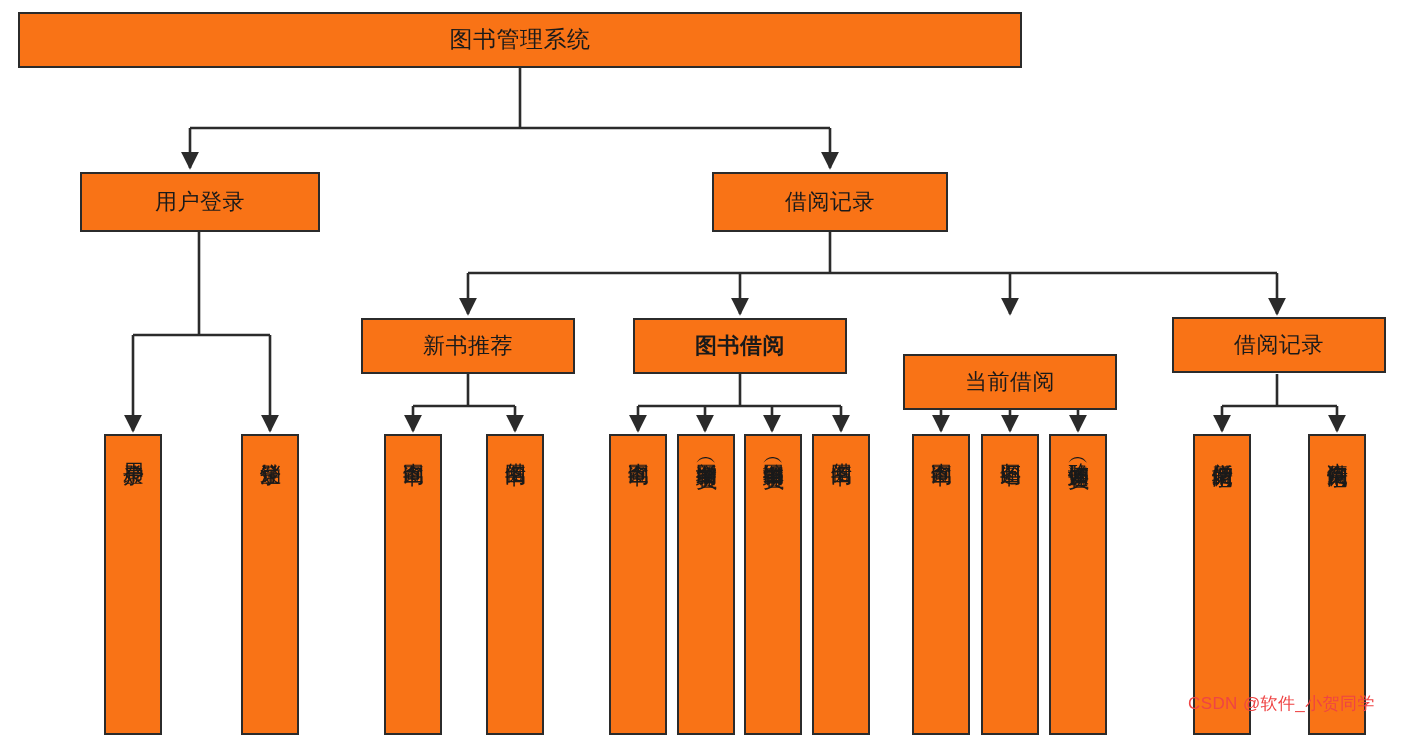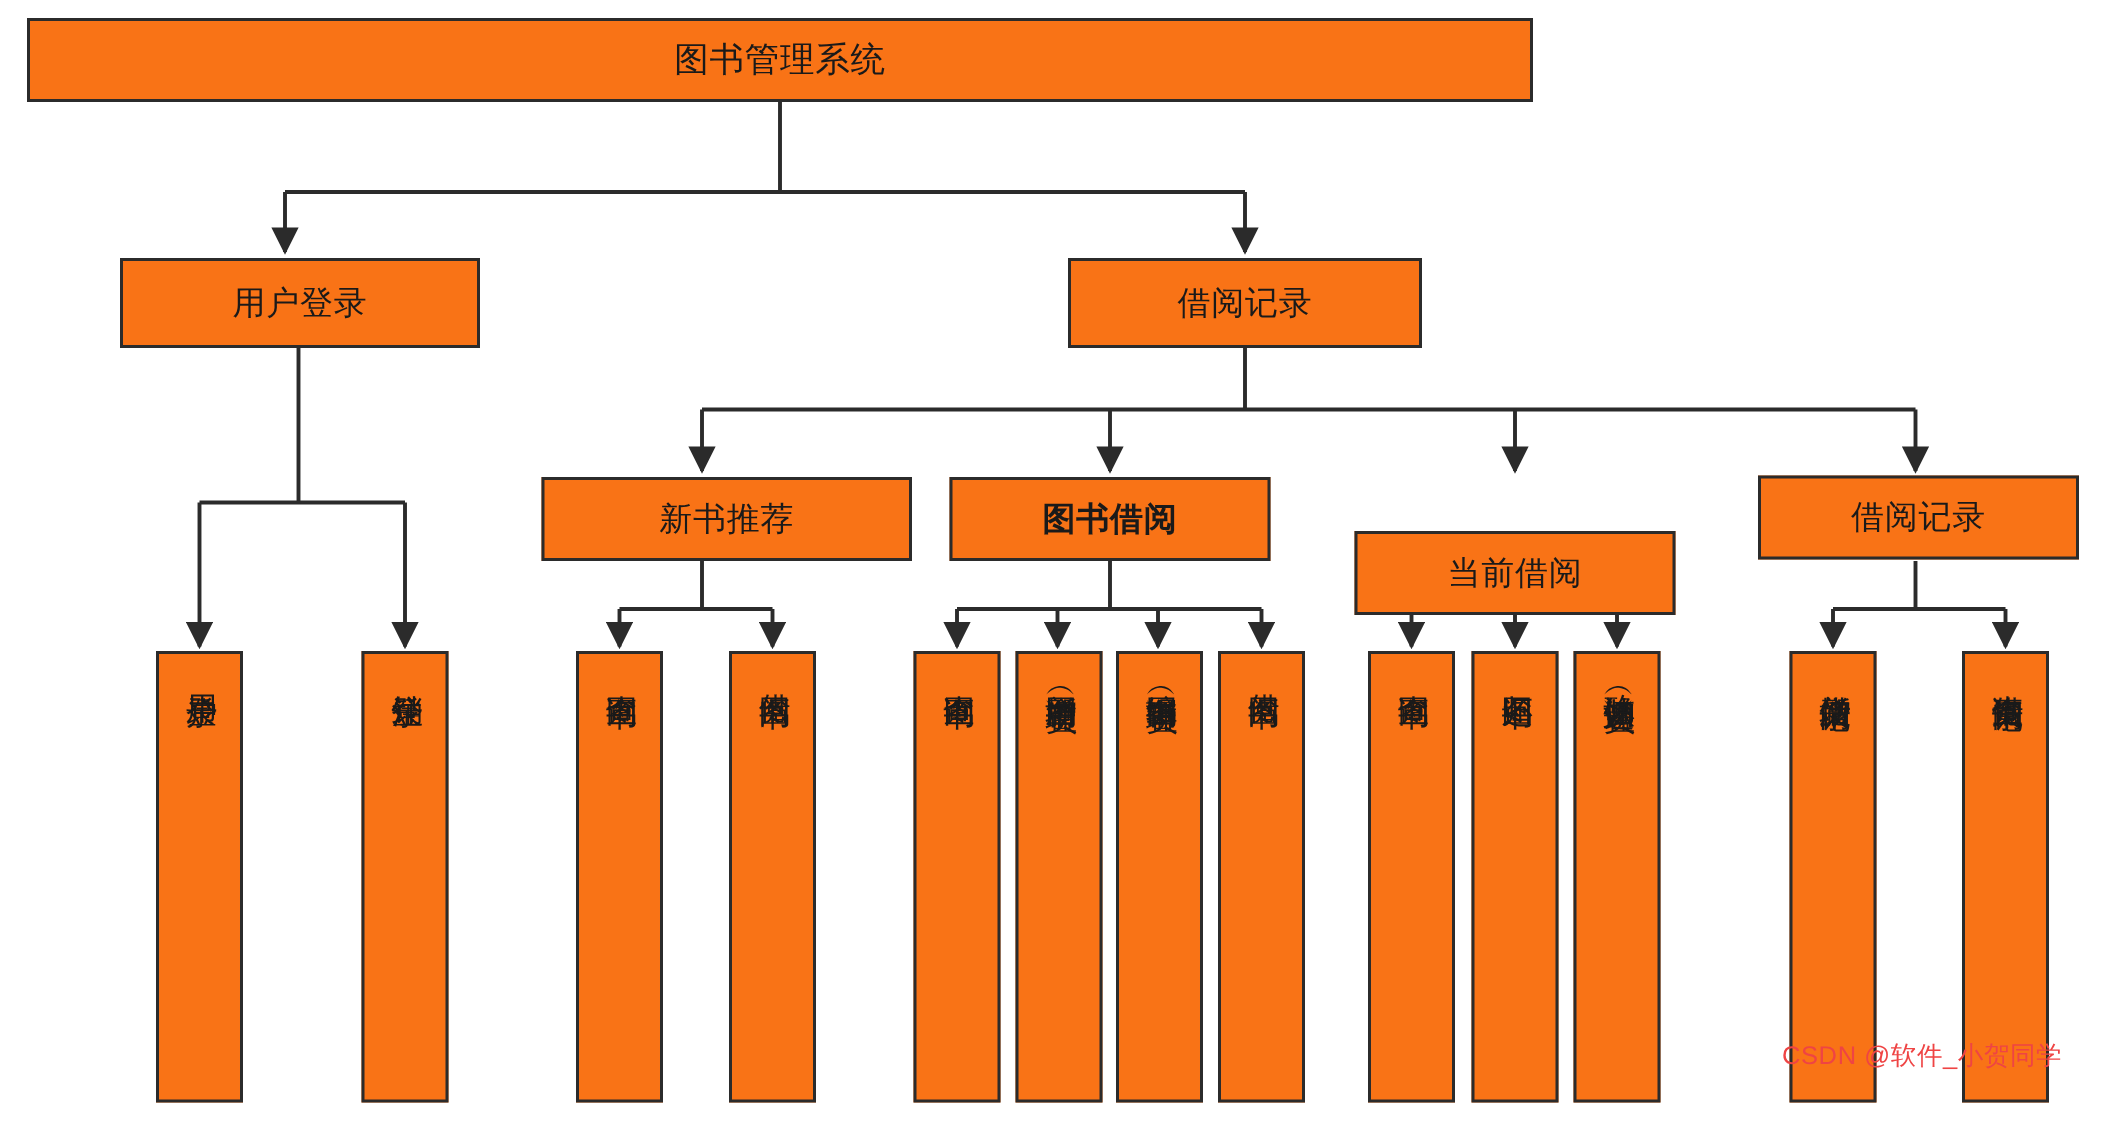--- a/index.html
+++ b/index.html
@@ -135,21 +135,21 @@
   </div>
 
   <div class="node horiz" style="left:80px; top:172px; width:240px; height:60px;">
     <span class="label">用户登录</span>
   </div>
 
   <div class="node horiz" style="left:712px; top:172px; width:236px; height:60px;">
     <span class="label">借阅记录</span>
   </div>
 
-  <div class="node horiz" style="left:361px; top:318px; width:247px; height:56px;">
+  <div class="node horiz" style="left:361px; top:318px; width:214px; height:56px;">
     <span class="label">新书推荐</span>
   </div>
 
   <div class="node horiz" style="left:633px; top:318px; width:214px; height:56px;font-weight:bold;">
     <span class="label">图书借阅</span>
   </div>
 
   <div class="node horiz" style="left:903px; top:318px; width:214px; height:56px;margin-top:36px;">
     <span class="label">当前借阅</span>
   </div>

